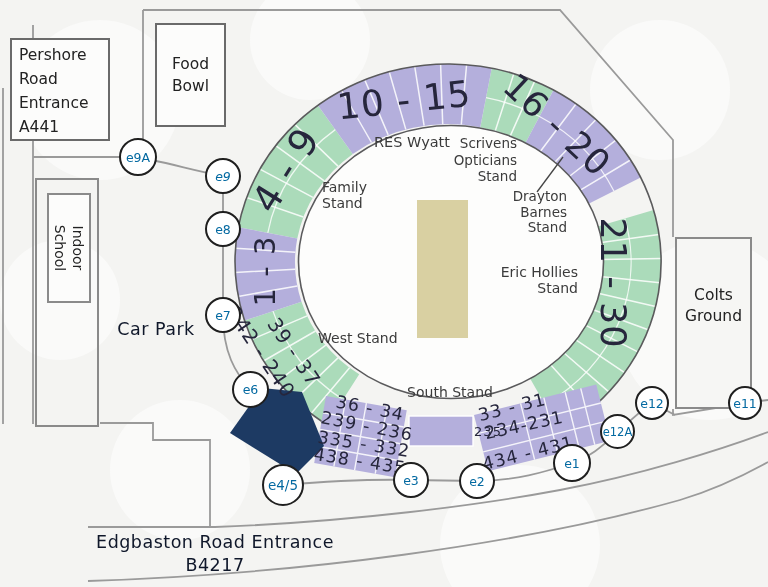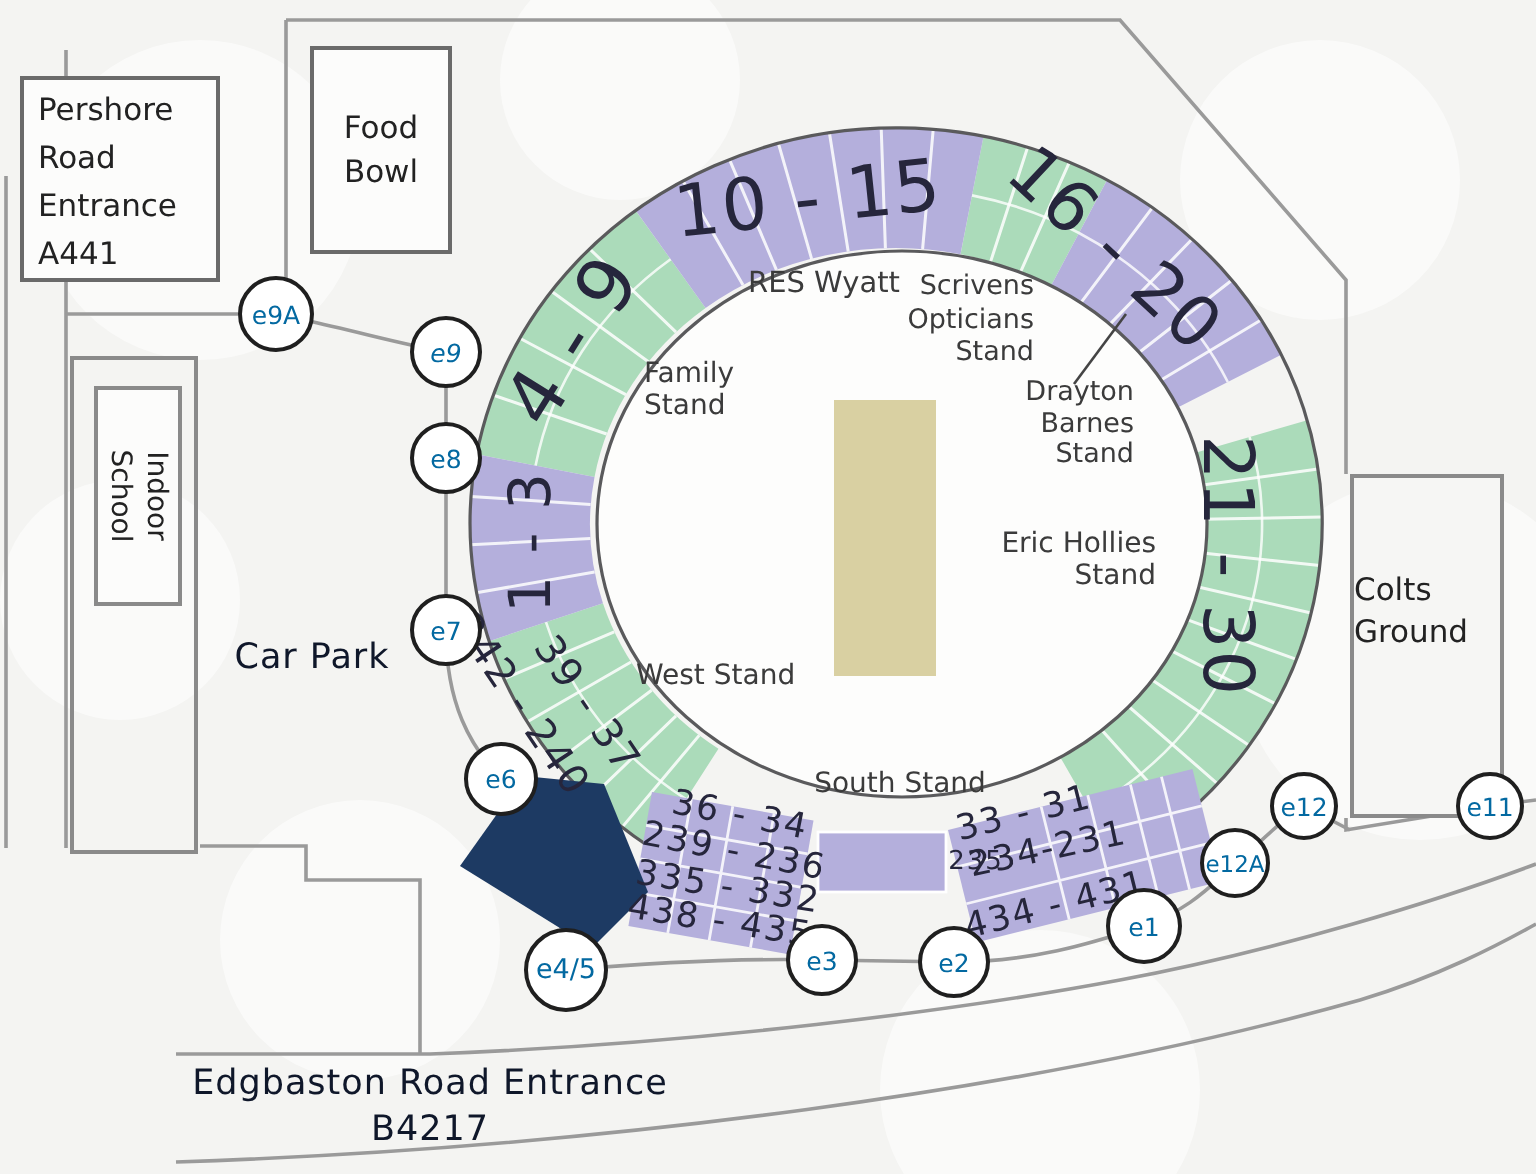--- a/index.html
+++ b/index.html
@@ -83,21 +83,21 @@
   </div>
 
   <div class="boxed" style="left:35px;top:178px;width:64px;height:249px;background:transparent;border-color:#8a8a8a;"></div>
   <div class="boxed" style="left:47px;top:193px;width:44px;height:110px;border-color:#8a8a8a;">
     <div class="abs" style="left:50%;top:50%;transform:translate(-50%,-50%) rotate(90deg);text-align:center;font-size:14px;line-height:18px;">
       <div>Indoor</div>
       <div>School</div>
     </div>
   </div>
 
-  <div class="boxed" style="left:675px;top:237px;width:77px;height:172px;background:#f6f6f4;border-color:#8a8a8a;padding-top:46px;font-size:15.5px;line-height:21px;">
+  <div class="boxed" style="left:675px;top:237px;width:77px;height:172px;background:#f6f6f4;border-color:#8a8a8a;text-align:center;padding-top:46px;font-size:15.5px;line-height:21px;">
     <div>Colts</div>
     <div>Ground</div>
   </div>
 
   <div class="abs biglabel ctr" style="left:156px;top:329px;">Car Park</div>
   <div class="abs biglabel" style="left:215px;top:531px;transform:translateX(-50%);text-align:center;line-height:23px;">
     <div>Edgbaston Road Entrance</div>
     <div>B4217</div>
   </div>
 

